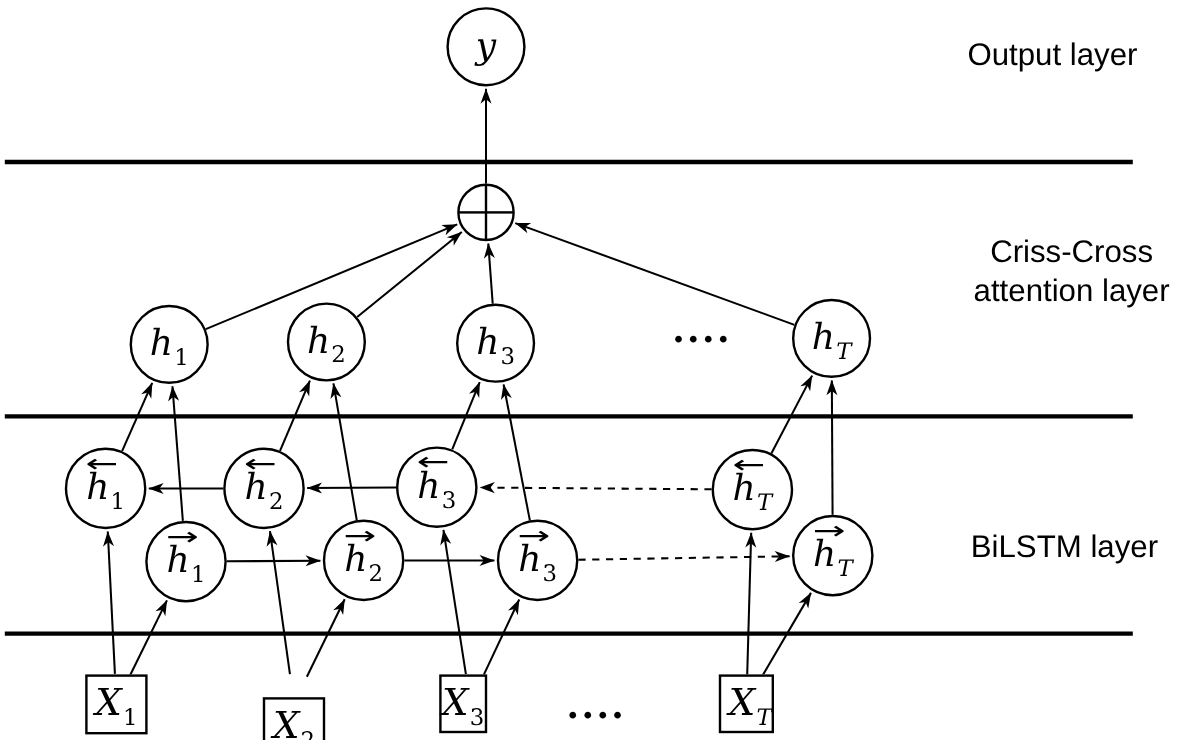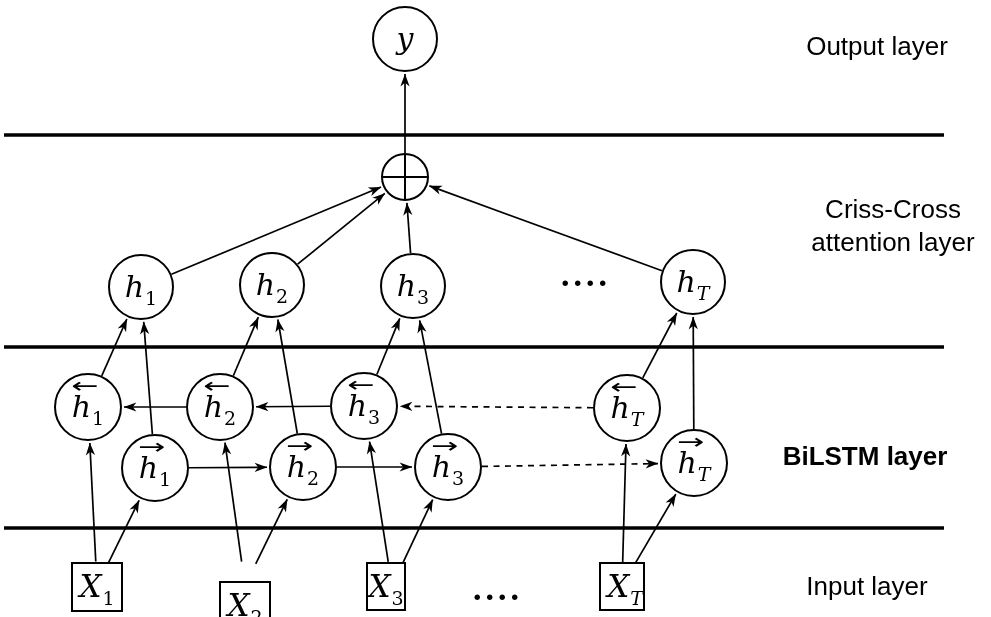--- a/index.html
+++ b/index.html
@@ -25,21 +25,21 @@
     font-family:"DejaVu Sans",sans-serif;font-style:normal;font-size:21px;line-height:1;
   }
   .sum-h{position:absolute;left:-1px;right:-1px;top:50%;height:2px;margin-top:-1px;background:#000;}
   .sum-v{position:absolute;top:-1px;bottom:-1px;left:50%;width:2px;margin-left:-1px;background:#000;}
   .layer-label{
     position:absolute;font-size:26px;line-height:33px;text-align:center;
     transform:translate(-50%,-50%);white-space:nowrap;
   }
   .lab-output{left:877px;top:46px;}
   .lab-attention{left:893px;top:226px;}
-  .lab-bilstm{left:865px;top:456px;font-weight:bold;}
+  .lab-bilstm{left:887px;top:456px;}
   .lab-input{left:867px;top:586px;}
   .ellipsis{
     position:absolute;font-family:"DejaVu Serif",serif;font-size:30px;font-weight:bold;
     letter-spacing:2px;line-height:1;transform:translate(-50%,-78%);white-space:nowrap;
   }
 </style>
 </head>
 <body>
 
 <div class="stage">
@@ -142,14 +142,13 @@
 
   <div class="layer-label lab-output">Output layer</div>
 
   <div class="layer-label lab-attention">
     <div>Criss-Cross</div>
     <div>attention layer</div>
   </div>
 
   <div class="layer-label lab-bilstm">BiLSTM layer</div>
 
-  <div class="layer-label lab-input">Input layer</div>
 </div>
 
 </body></html>

